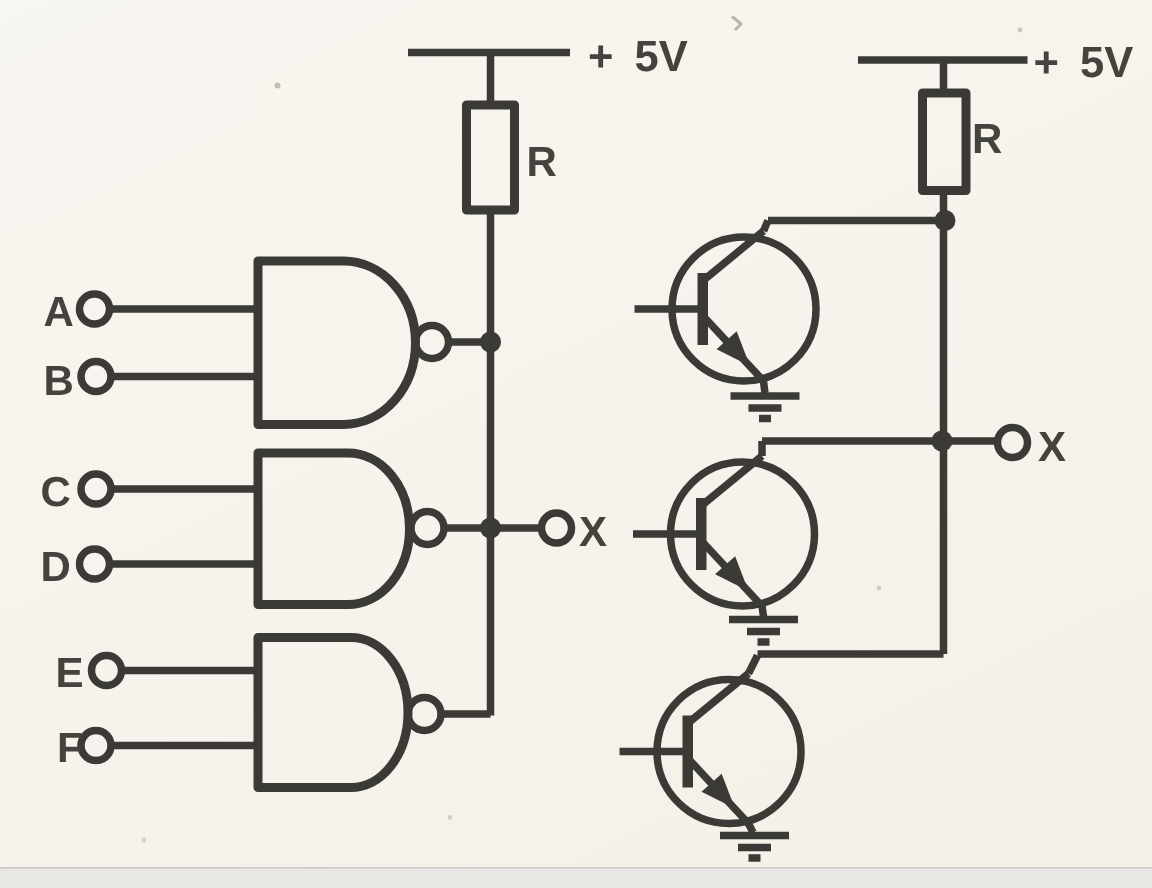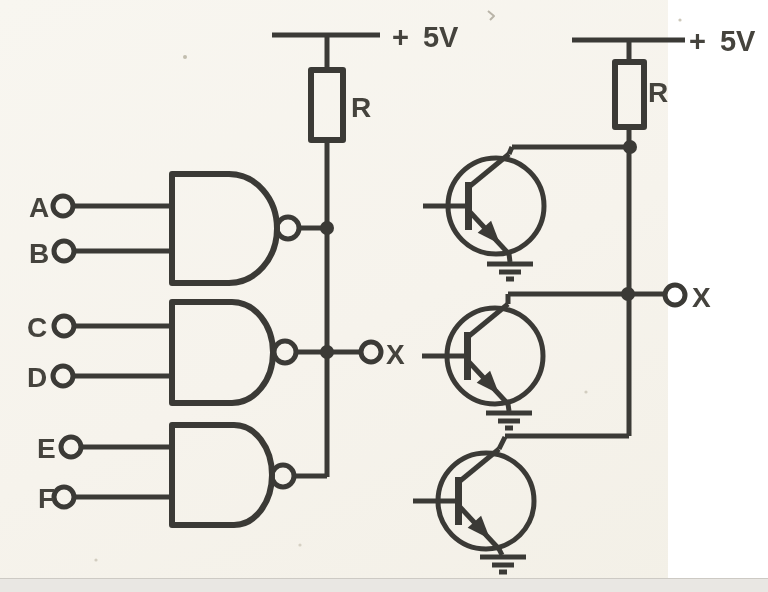--- a/index.html
+++ b/index.html
@@ -5,21 +5,21 @@
   html, body {
     margin: 0;
     padding: 0;
     width: 768px;
     height: 592px;
     overflow: hidden;
     font-family: "Liberation Sans", sans-serif;
   }
   .page {
     position: relative;
-    width: 668px;
+    width: 768px;
     height: 592px;
     background: linear-gradient(155deg, #f8f6f0 0%, #f6f3ec 55%, #f3f0e7 100%);
   }
   svg.schematic {
     position: absolute;
     left: 0;
     top: 0;
   }
   .bottom-band {
     position: absolute;

